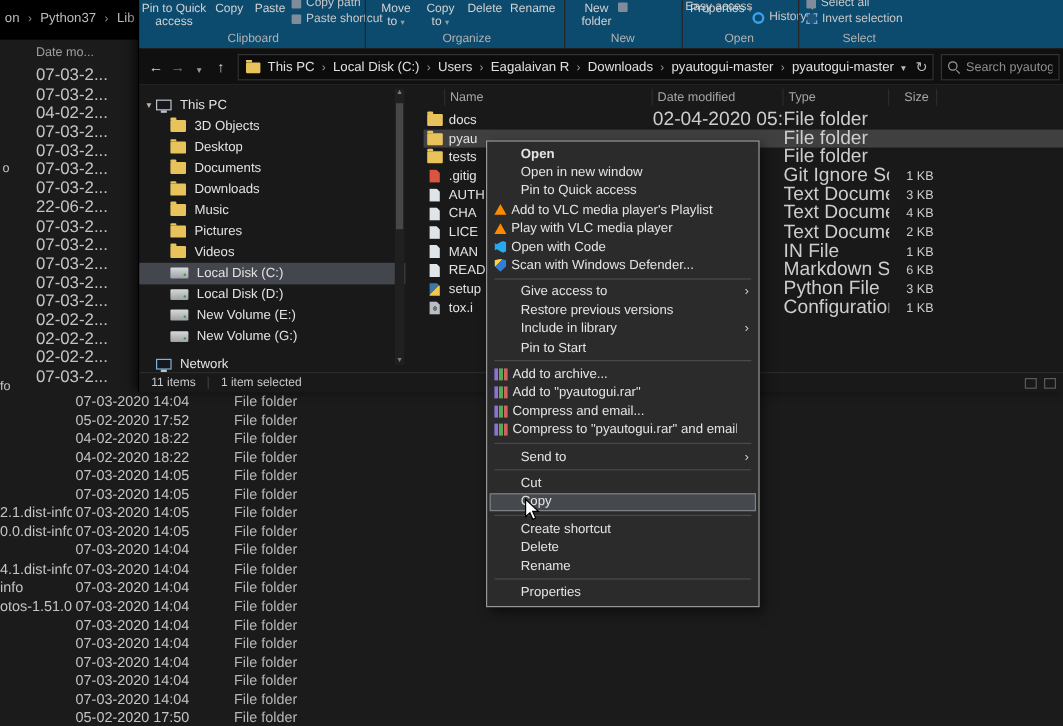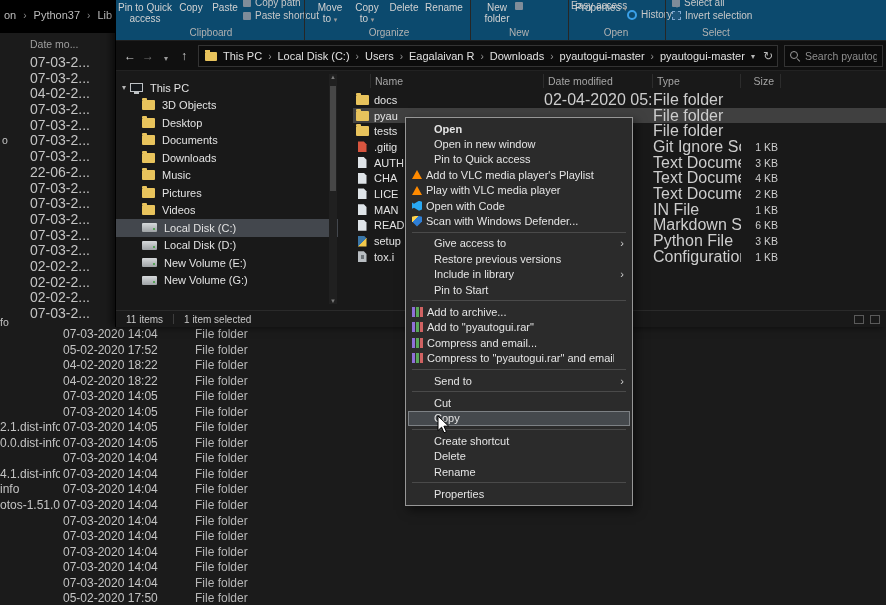--- a/index.html
+++ b/index.html
@@ -422,20 +422,25 @@
           <div class="side-item child">
             <span class="chev" style="visibility: hidden;">▾</span>
             <i class="fileicon side-ic ic-drive"></i>
             <span class="side-label">New Volume (E:)</span>
           </div>
           <div class="side-item child">
             <span class="chev" style="visibility: hidden;">▾</span>
             <i class="fileicon side-ic ic-drive"></i>
             <span class="side-label">New Volume (G:)</span>
           </div>
+          <div class="side-item gap">
+            <span class="chev" style="visibility: hidden;">▾</span>
+            <i class="fileicon side-ic ic-network"></i>
+            <span class="side-label">Network</span>
+          </div>
         <div class="side-scroll">
           <span class="arr arr-up">▲</span>
           <div class="side-thumb"></div>
           <span class="arr arr-dn">▼</span>
         </div>
       </div>
 
       <div class="filepane">
         <div class="cols">
           <span></span>

